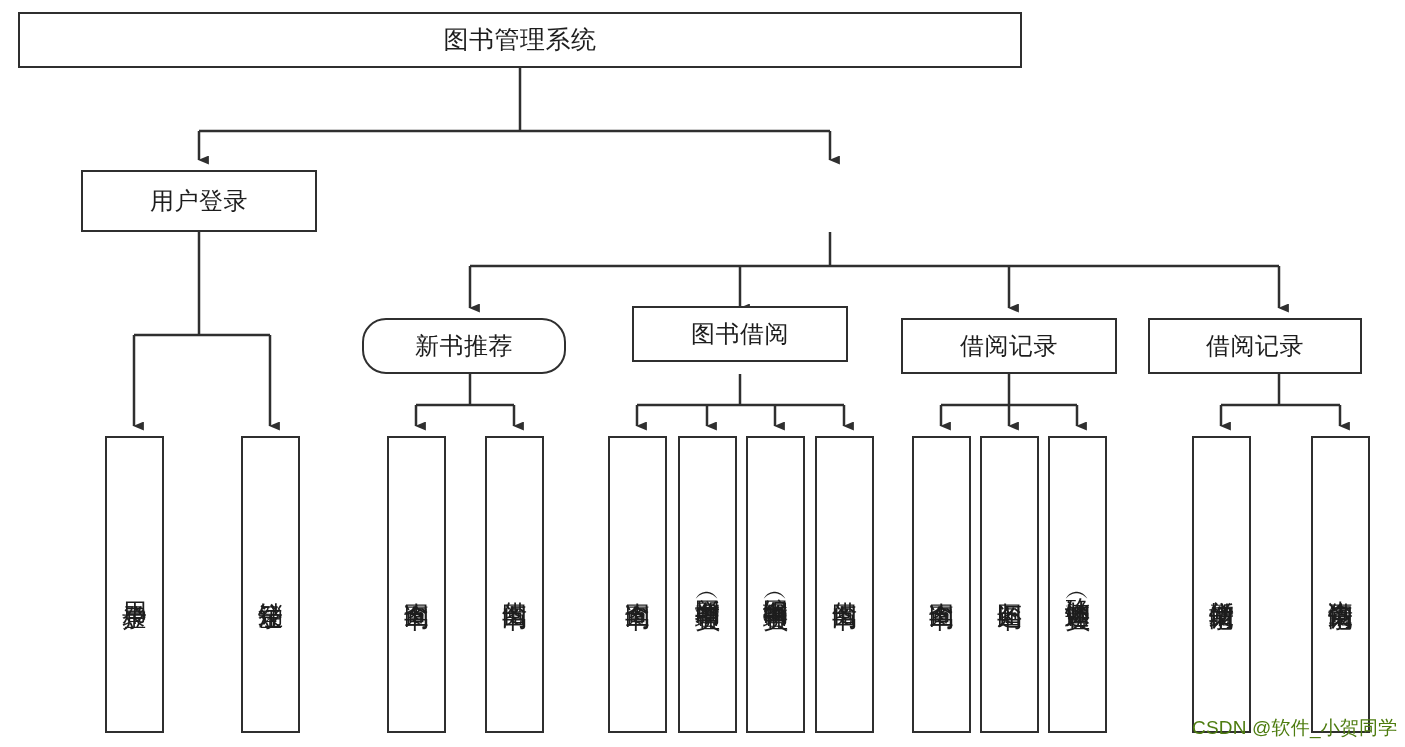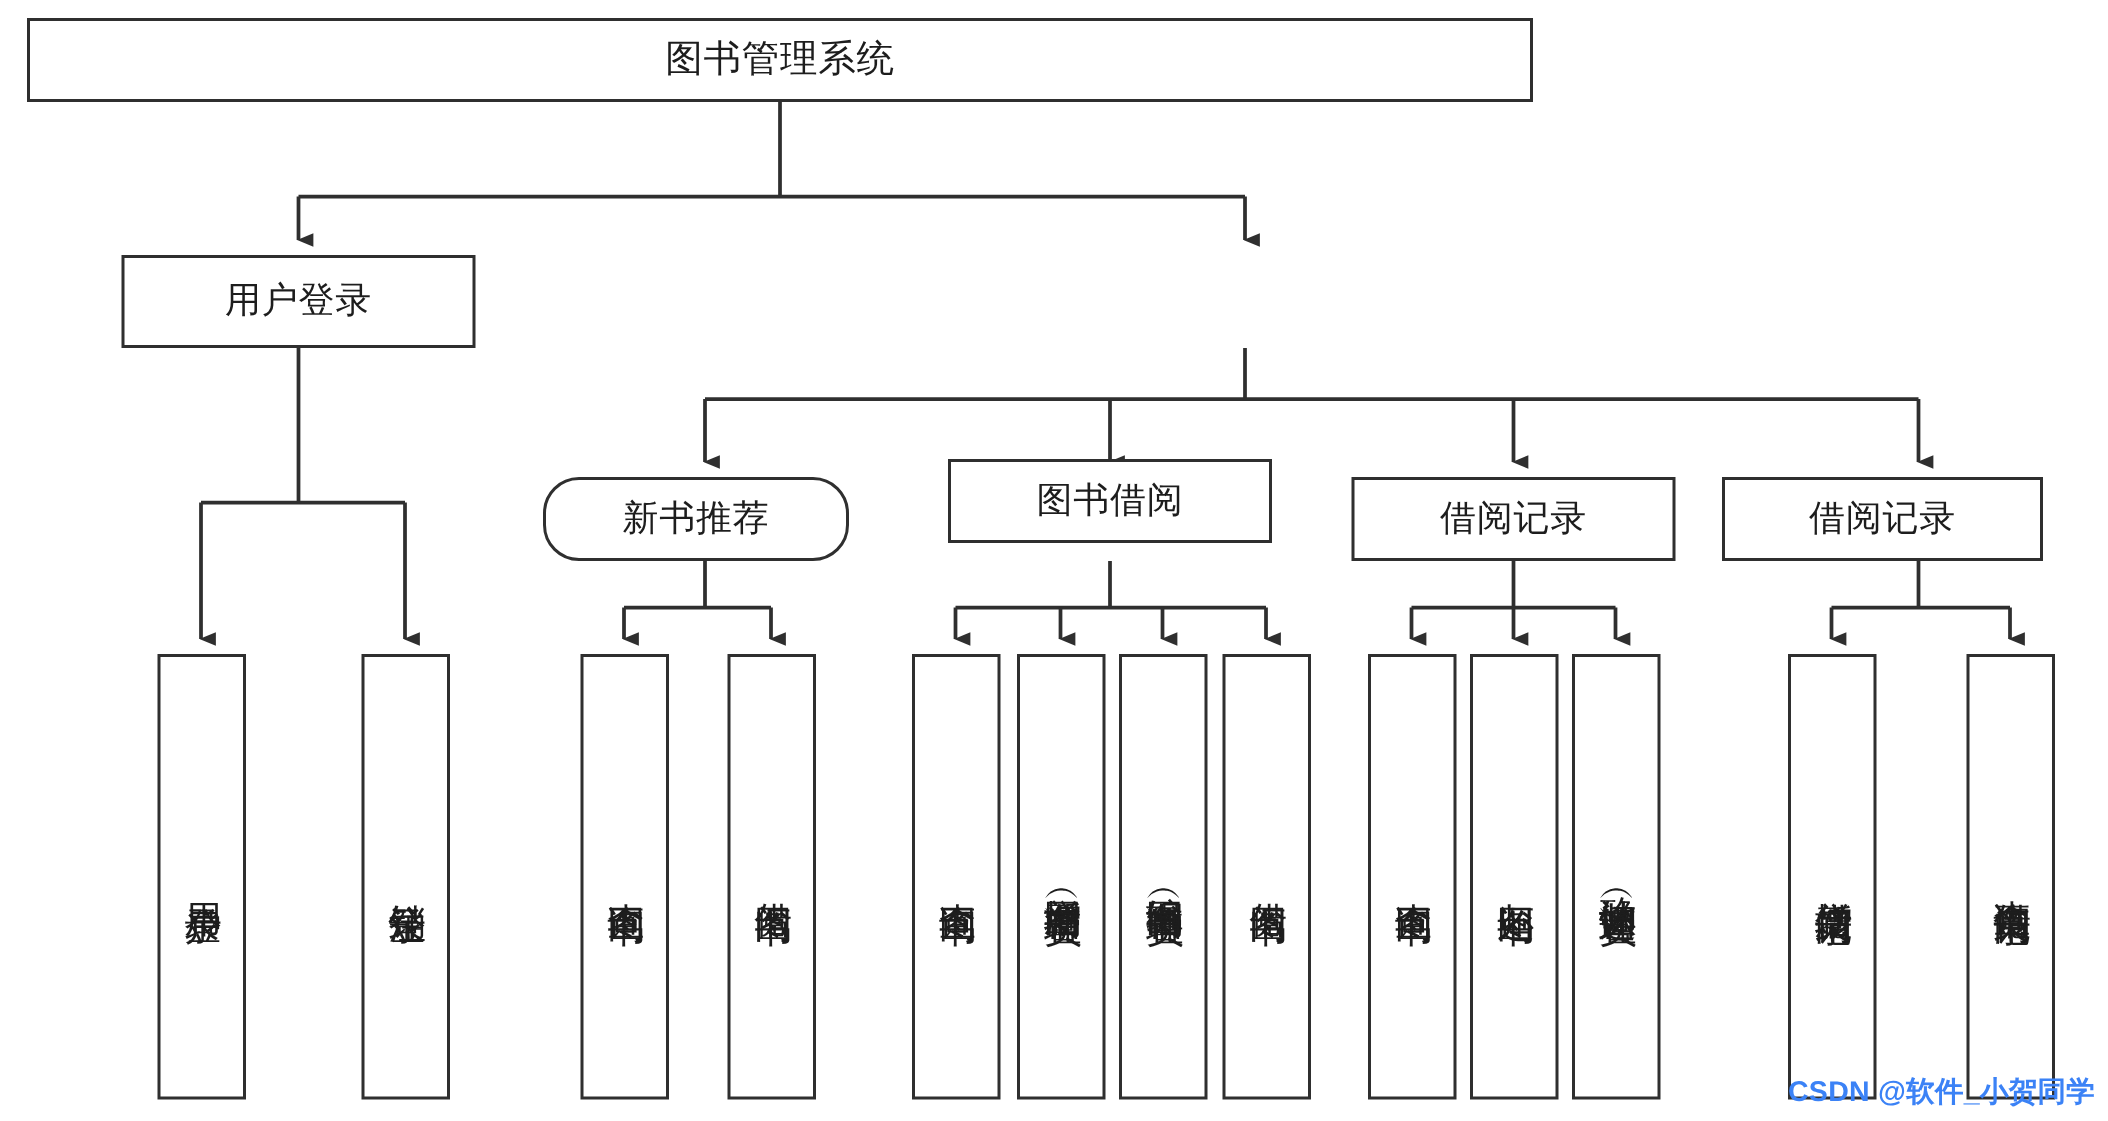--- a/index.html
+++ b/index.html
@@ -60,25 +60,24 @@
     writing-mode: vertical-rl;
     text-orientation: upright;
     font-size: 25px;
     line-height: 1.16;
     letter-spacing: 0.06em;
     max-height: 100%;
   }
   .watermark {
     position: absolute;
     font-size: 19px;
-    color: #3b82f6;
+    color: #4d7c0f;
     white-space: nowrap;
     z-index: 3;
     letter-spacing: 0.01em;
-    font-weight: bold;
   }
 </style>
 </head>
 <body>
 
 <div id="diagram">
 
   <svg id="edges" viewBox="0 0 1405 747" xmlns="http://www.w3.org/2000/svg">
     <defs>
       <marker id="arrow" viewBox="0 0 10 12" refX="5" refY="11" markerWidth="9" markerHeight="11" orient="auto-start-reverse" markerUnits="userSpaceOnUse">

